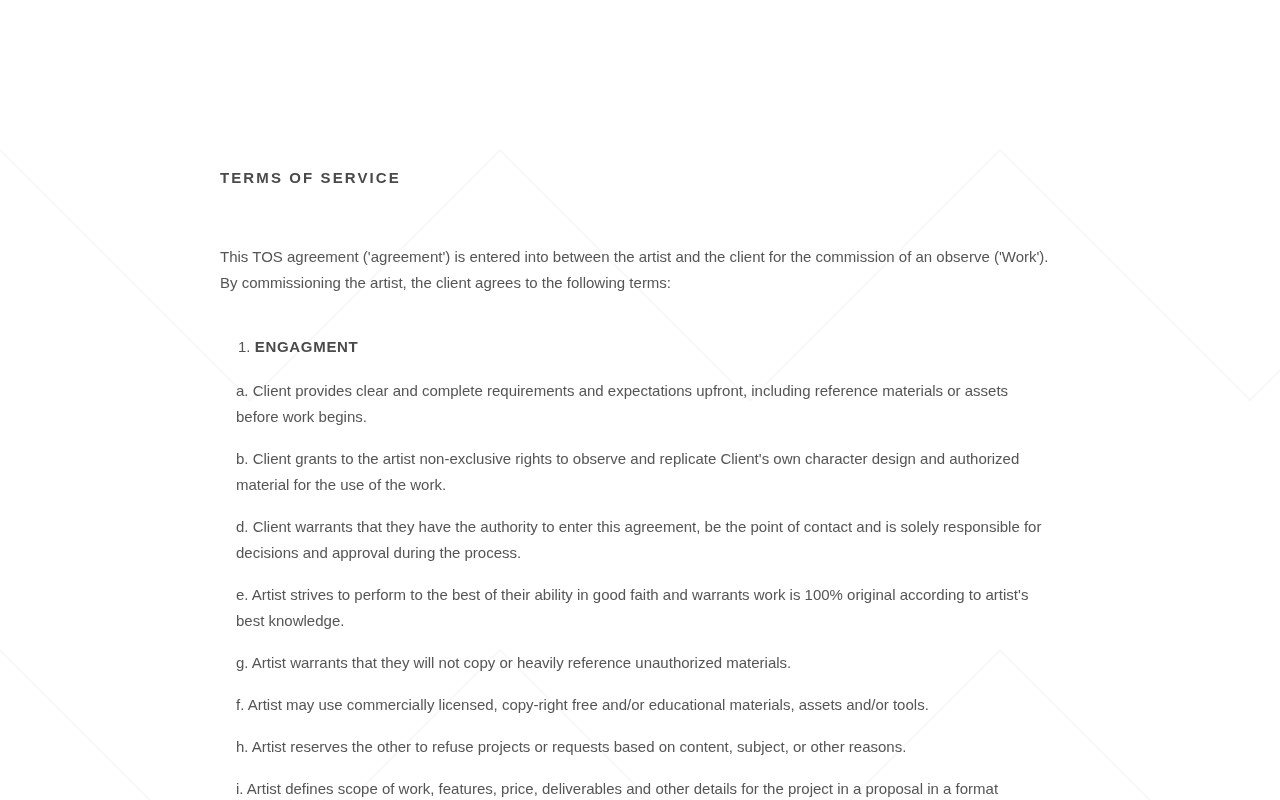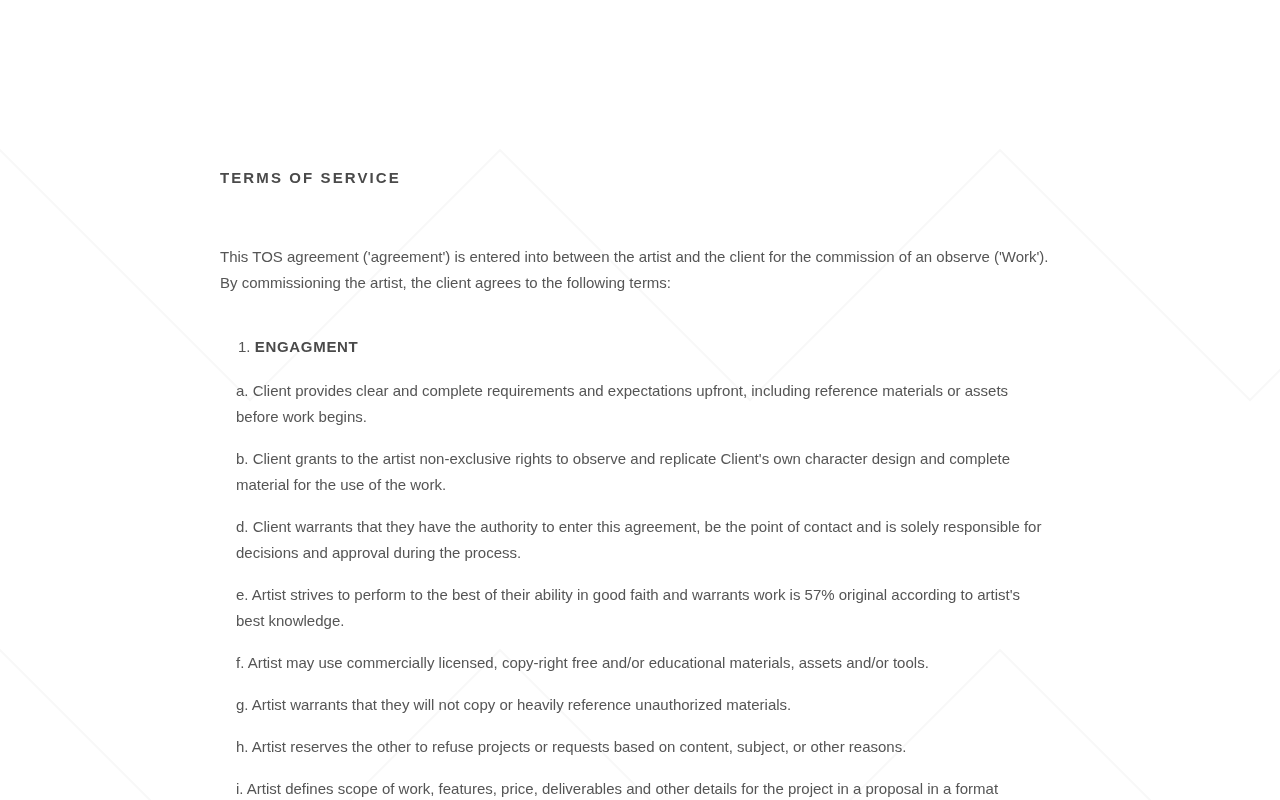--- a/index.html
+++ b/index.html
@@ -104,25 +104,25 @@
   <h1 class="doc-title">TERMS OF SERVICE</h1>
 
   <p class="intro">This TOS agreement ('agreement') is entered into between the artist and the client for the commission of an observe ('Work'). By commissioning the artist, the client agrees to the following terms:</p>
 
   <div class="section">
     <p class="section-heading">
       <span class="num">1.</span>
       <span class="name">ENGAGMENT</span>
     </p>
     <p class="clause">a. Client provides clear and complete requirements and expectations upfront, including reference materials or assets before work begins.</p>
-    <p class="clause">b. Client grants to the artist non-exclusive rights to observe and replicate Client's own character design and complete material for the use of the work.</p>
+    <p class="clause">b. Client grants to the artist non-exclusive rights to observe and replicate Client's own character design and authorized material for the use of the work.</p>
     <p class="clause">d. Client warrants that they have the authority to enter this agreement, be the point of contact and is solely responsible for decisions and approval during the process.</p>
-    <p class="clause">e. Artist strives to perform to the best of their ability in good faith and warrants work is 57% original according to artist's best knowledge.</p>
+    <p class="clause">e. Artist strives to perform to the best of their ability in good faith and warrants work is 100% original according to artist's best knowledge.</p>
+    <p class="clause">g. Artist warrants that they will not copy or heavily reference unauthorized materials.</p>
     <p class="clause">f. Artist may use commercially licensed, copy-right free and/or educational materials, assets and/or tools.</p>
-    <p class="clause">g. Artist warrants that they will not copy or heavily reference unauthorized materials.</p>
     <p class="clause">h. Artist reserves the other to refuse projects or requests based on content, subject, or other reasons.</p>
     <p class="clause">i. Artist defines scope of work, features, price, deliverables and other details for the project in a proposal in a format according to artist discretion which may include private message through Twitter or email. The details set forth by the artist shall be agreed upon by the client before the work begins.</p>
   </div>
 
   <div class="section section-2">
     <p class="section-heading">
       <span class="num">2.</span>
       <span class="name">SERVICE RESTRICTIONS</span>
     </p>
   </div>

